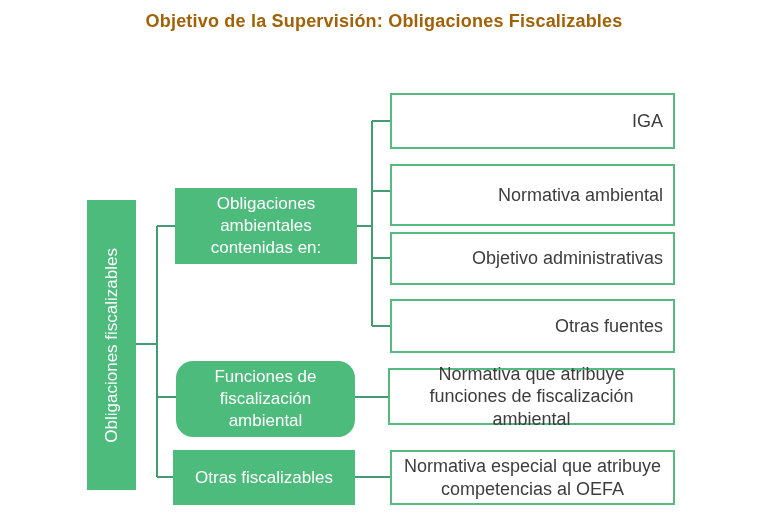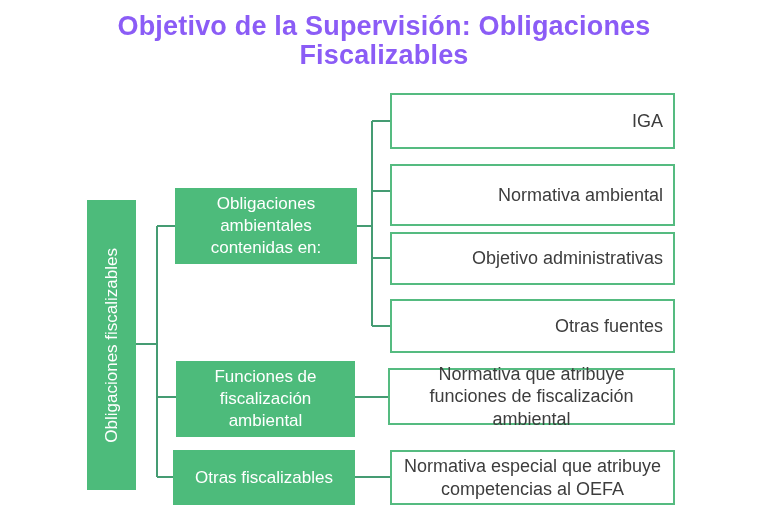--- a/index.html
+++ b/index.html
@@ -16,24 +16,24 @@
     overflow: hidden;
   }
   .title {
     position: absolute;
     top: 12px;
     left: 50%;
     transform: translateX(-50%);
     width: 620px;
     margin: 0;
     text-align: center;
-    font-size: 27px;
+    font-size: 18px;
     font-weight: bold;
     line-height: 1.08;
-    color: #8b5cf6;
+    color: #a16207;
     letter-spacing: 0.2px;
   }
   .connectors {
     position: absolute;
     inset: 0;
     pointer-events: none;
   }
   .node {
     position: absolute;
     background: #4dbb7b;
@@ -52,21 +52,21 @@
     width: 49px;
     height: 290px;
   }
   .vtext {
     writing-mode: vertical-rl;
     transform: rotate(180deg);
     white-space: nowrap;
     font-size: 17px;
   }
   .node-a { left: 175px; top: 188px; width: 182px; height: 76px; padding: 12px 10px; }
-  .node-b { left: 176px; top: 361px; width: 179px; height: 76px; padding: 4px 14px; }
+  .node-b { left: 176px; top: 361px; width: 179px; height: 76px; padding: 4px 14px; border-radius: 17px; }
   .node-c { left: 173px; top: 450px; width: 182px; height: 55px; padding: 4px 8px; }
   .leaf {
     position: absolute;
     background: #ffffff;
     border: 2px solid #55bb80;
     color: #3d3d3d;
     display: flex;
     align-items: center;
     justify-content: flex-end;
     text-align: center;

